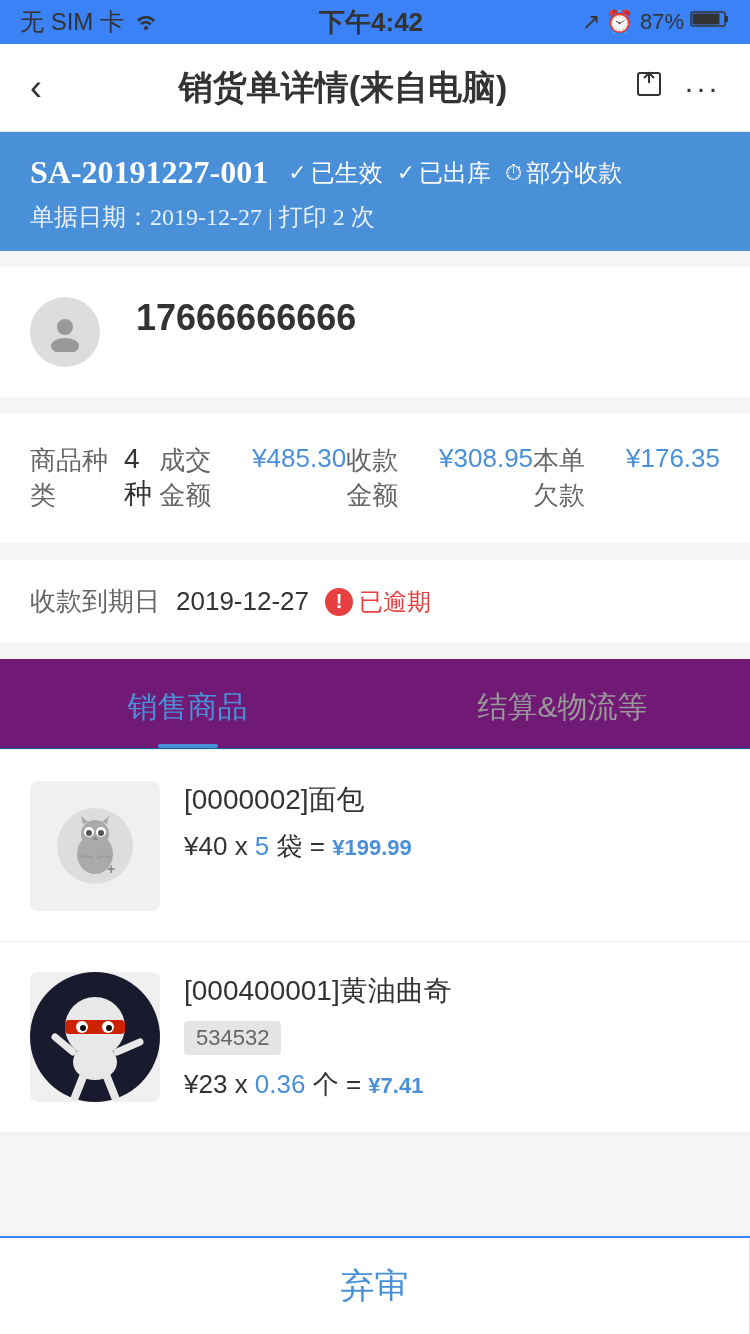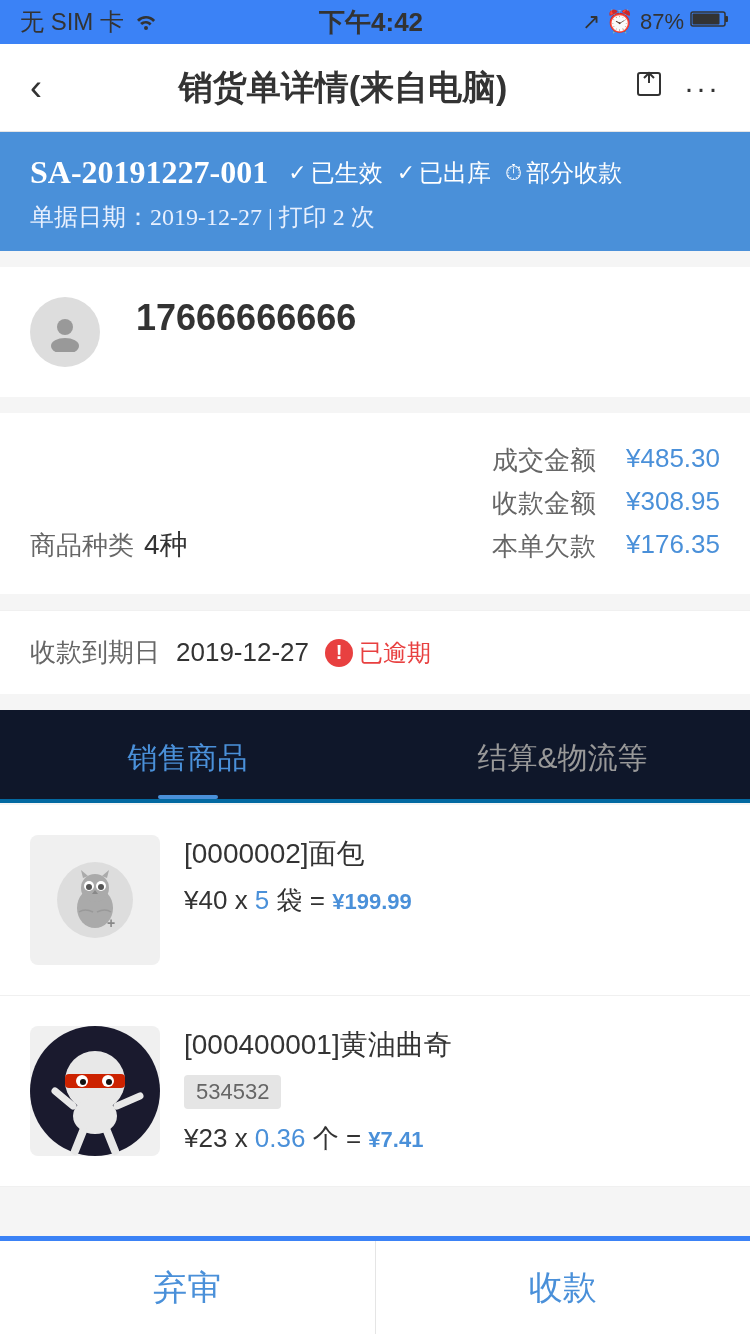--- a/index.html
+++ b/index.html
@@ -163,23 +163,22 @@
     .summary-type-row {
       display: flex;
       align-items: center;
       gap: 10px;
       font-size: 26px;
       color: #666;
     }
     .summary-type-count { font-size: 28px; color: #333; font-weight: 500; }
     .summary-right {
       display: flex;
-      flex-direction: column;
+      flex-direction: row;
       align-items: flex-end;
-      gap: 8px;
     }
     .summary-line {
       display: flex;
       justify-content: space-between;
       gap: 30px;
       font-size: 26px;
     }
     .summary-line-label { color: #666; }
     .summary-line-value { color: #4A90D9; font-weight: 500; }
 
@@ -212,24 +211,24 @@
       display: flex;
       align-items: center;
       justify-content: center;
       color: #fff;
       font-size: 20px;
       font-weight: 700;
     }
 
     
     .tabs-section {
-      background: #0f172a;
+      background: #701a75;
       margin-top: 16px;
       display: flex;
-      border-bottom: 4px solid #0369a1;
+      border-bottom: 1px solid #0369a1;
     }
     .tab-item {
       flex: 1;
       text-align: center;
       padding: 28px 0 20px;
       font-size: 30px;
       color: #999;
       cursor: pointer;
       position: relative;
     }
@@ -295,21 +294,21 @@
     .price-total { color: #4A90D9; font-weight: 600; font-size: 22px; }
 
     
     .bottom-bar {
       position: fixed;
       bottom: 0;
       left: 0;
       width: 750px;
       height: 98px;
       background: #fff;
-      border-top: 5px solid #3b82f6;
+      border-top: 2px solid #3b82f6;
       display: flex;
       text-align: right;
     }
     .bottom-btn {
       flex: 1;
       display: flex;
       align-items: center;
       justify-content: center;
       font-size: 34px;
       cursor: pointer;
@@ -510,14 +509,13 @@
       </div>
     </div>
   </div>
 
 </div>
 
 <div style="height: 120px;"></div>
 
 <div class="bottom-bar">
   <div class="bottom-btn cancel">弃审</div>
-  <div class="bottom-btn confirm">收款</div>
 </div>
 
 </body></html>

